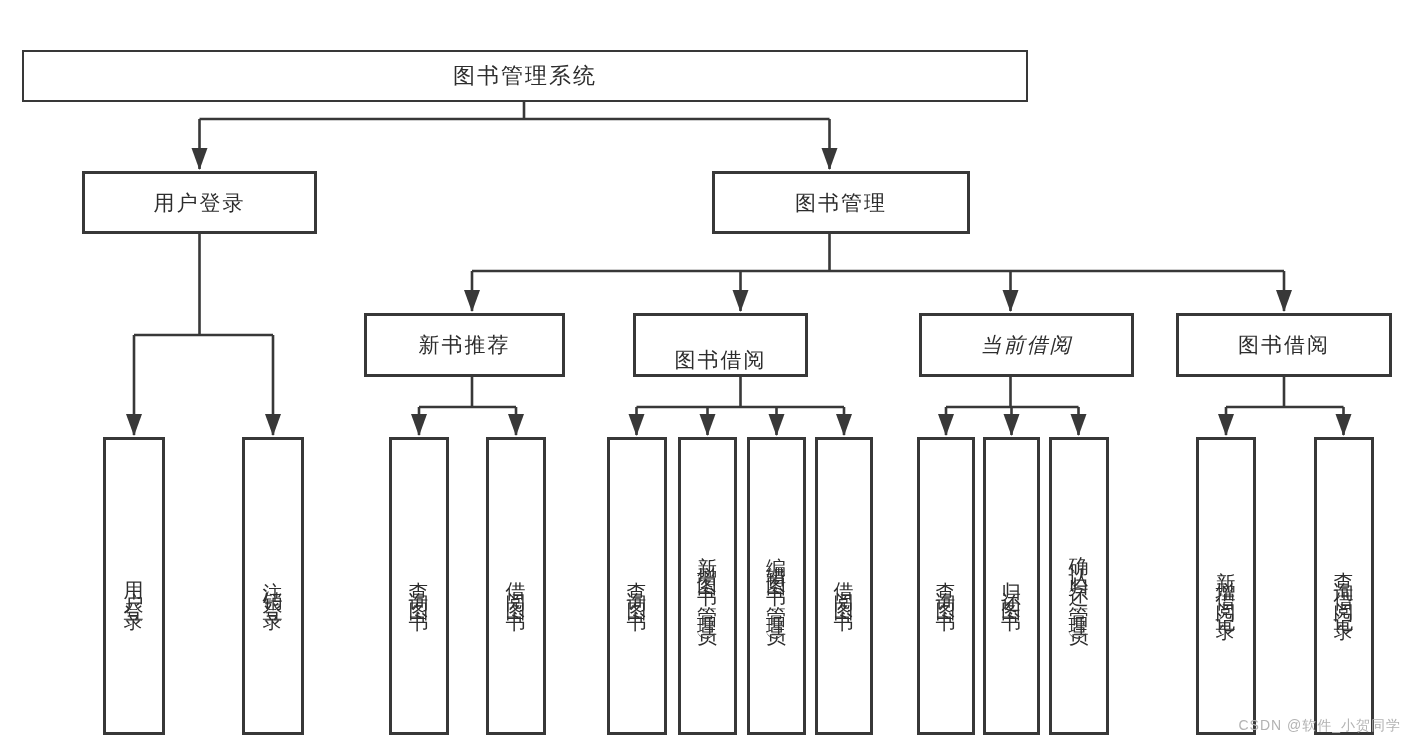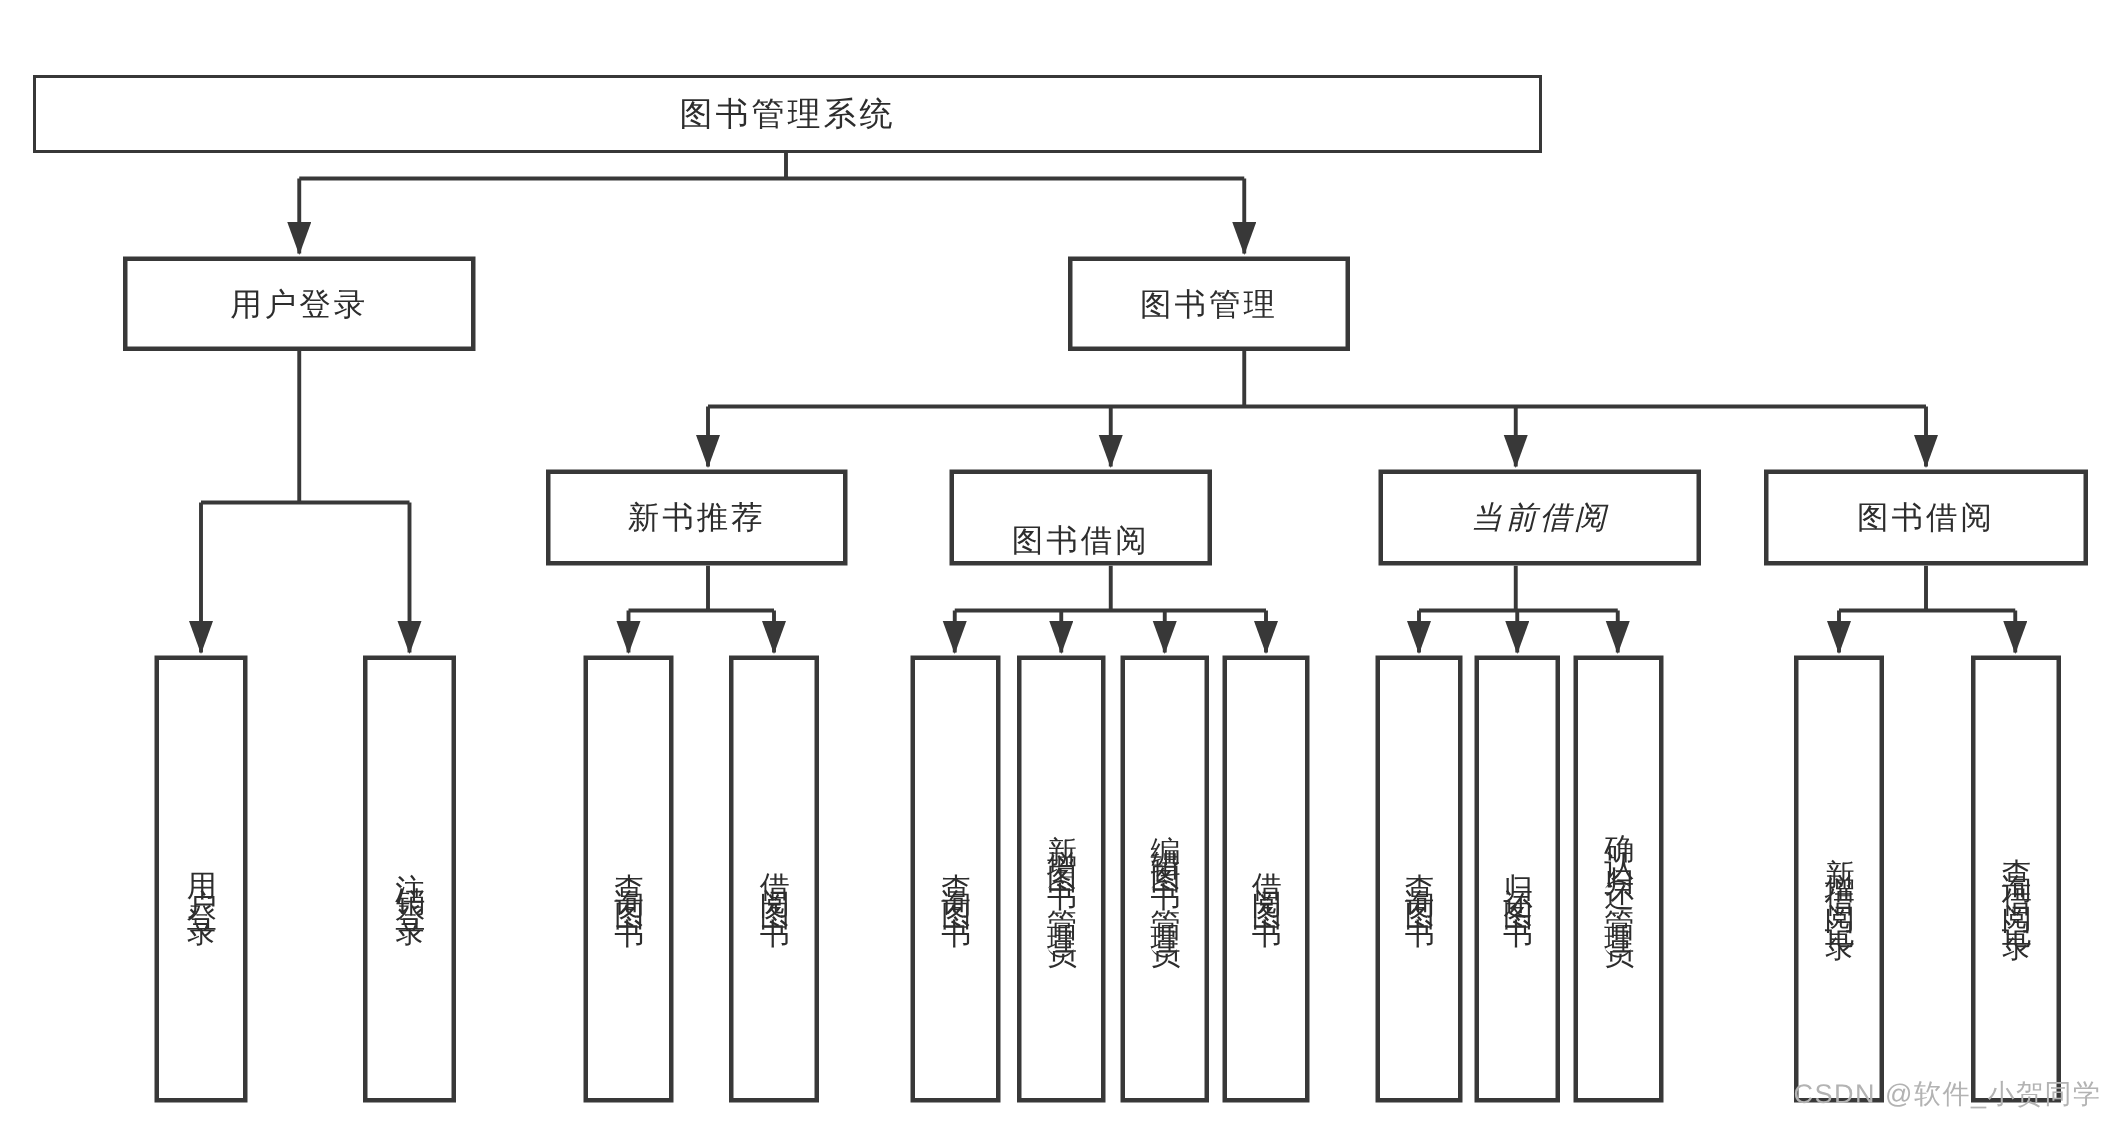--- a/index.html
+++ b/index.html
@@ -33,21 +33,21 @@
     text-orientation:mixed;
     font-size:20px;
     letter-spacing:10px;
     line-height:1;
     white-space:nowrap;
   }
 
   .watermark{
     position:absolute;
     top:717px; right:4px;
-    font-size:18px;
+    font-size:14px;
     letter-spacing:1px;
     color:var(--watermark-color,#b3b3b3);
     z-index:10;
   }
 </style>
 </head>
 <body>
 
 <div class="canvas">
 
@@ -92,21 +92,21 @@
     <line class="wire" x1="1343.5" y1="407" x2="1343.5" y2="435" marker-end="url(#arrow)"></line>
   </svg>
 
   <div class="node root">
     <span>图书管理系统</span>
   </div>
 
   <div class="node l2" style="left:82px;width:235px;">
     <span>用户登录</span>
   </div>
-  <div class="node l2" style="left:712px;width:188px;">
+  <div class="node l2" style="left:712px;width:258px;">
     <span>图书管理</span>
   </div>
 
   <div class="node l3" style="left:364px;width:201px;">
     <span>新书推荐</span>
   </div>
   <div class="node l3" style="left:633px;width:175px;align-items:flex-end;">
     <span>图书借阅</span>
   </div>
   <div class="node l3" style="left:919px;width:215px;font-style:italic;">

